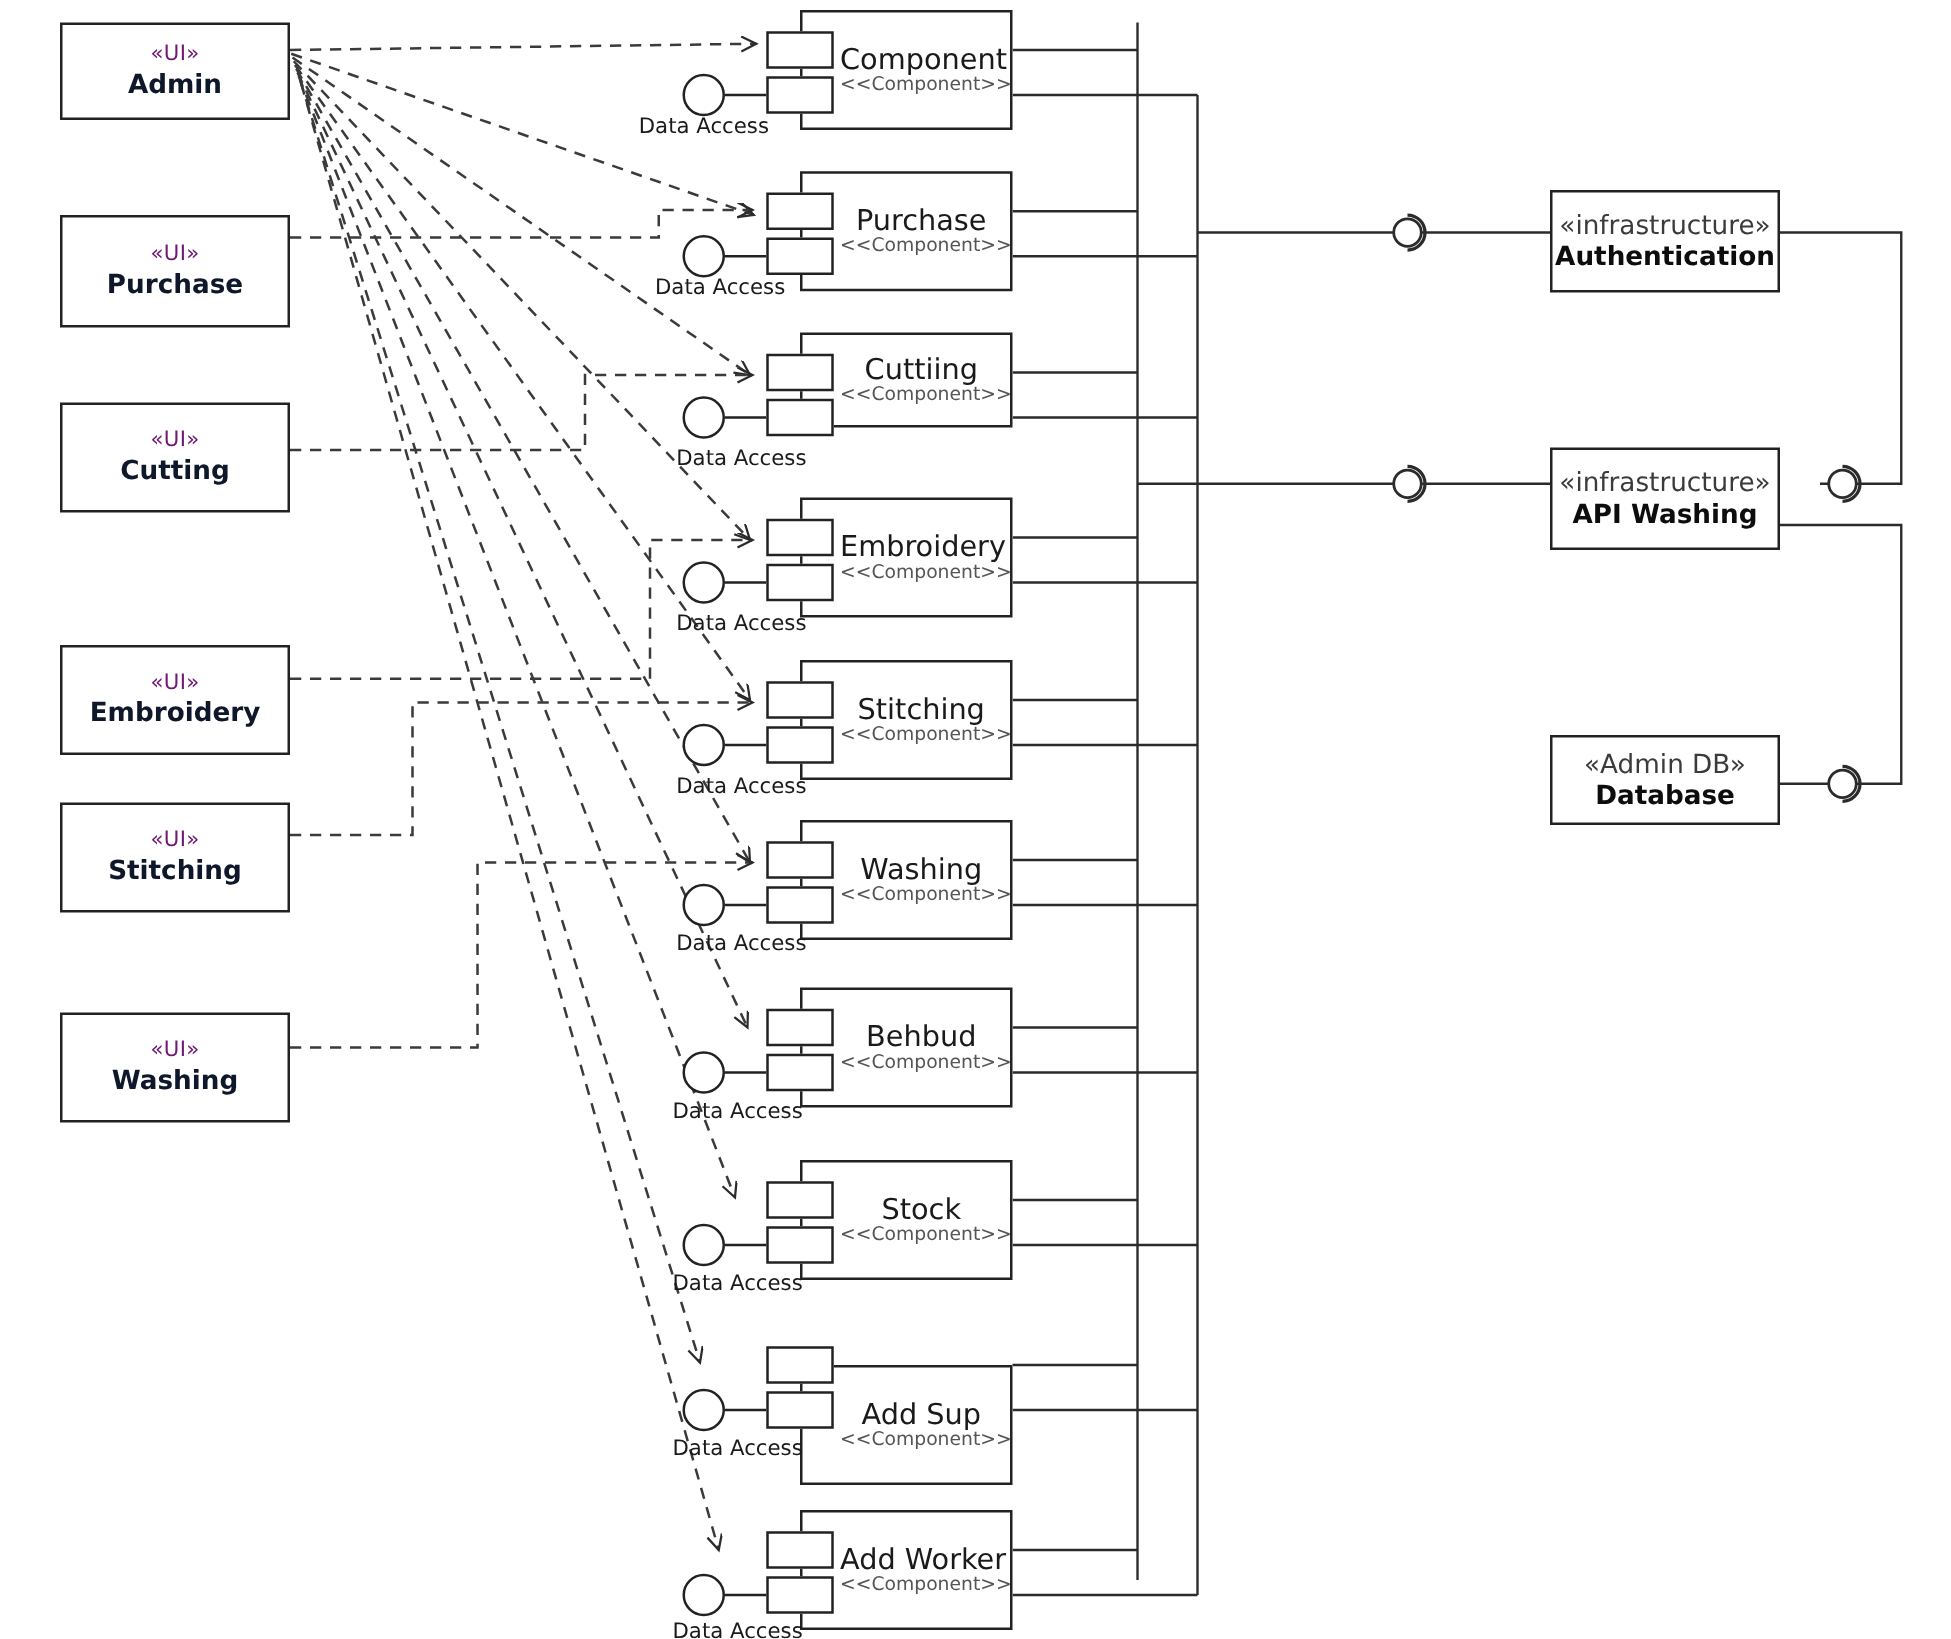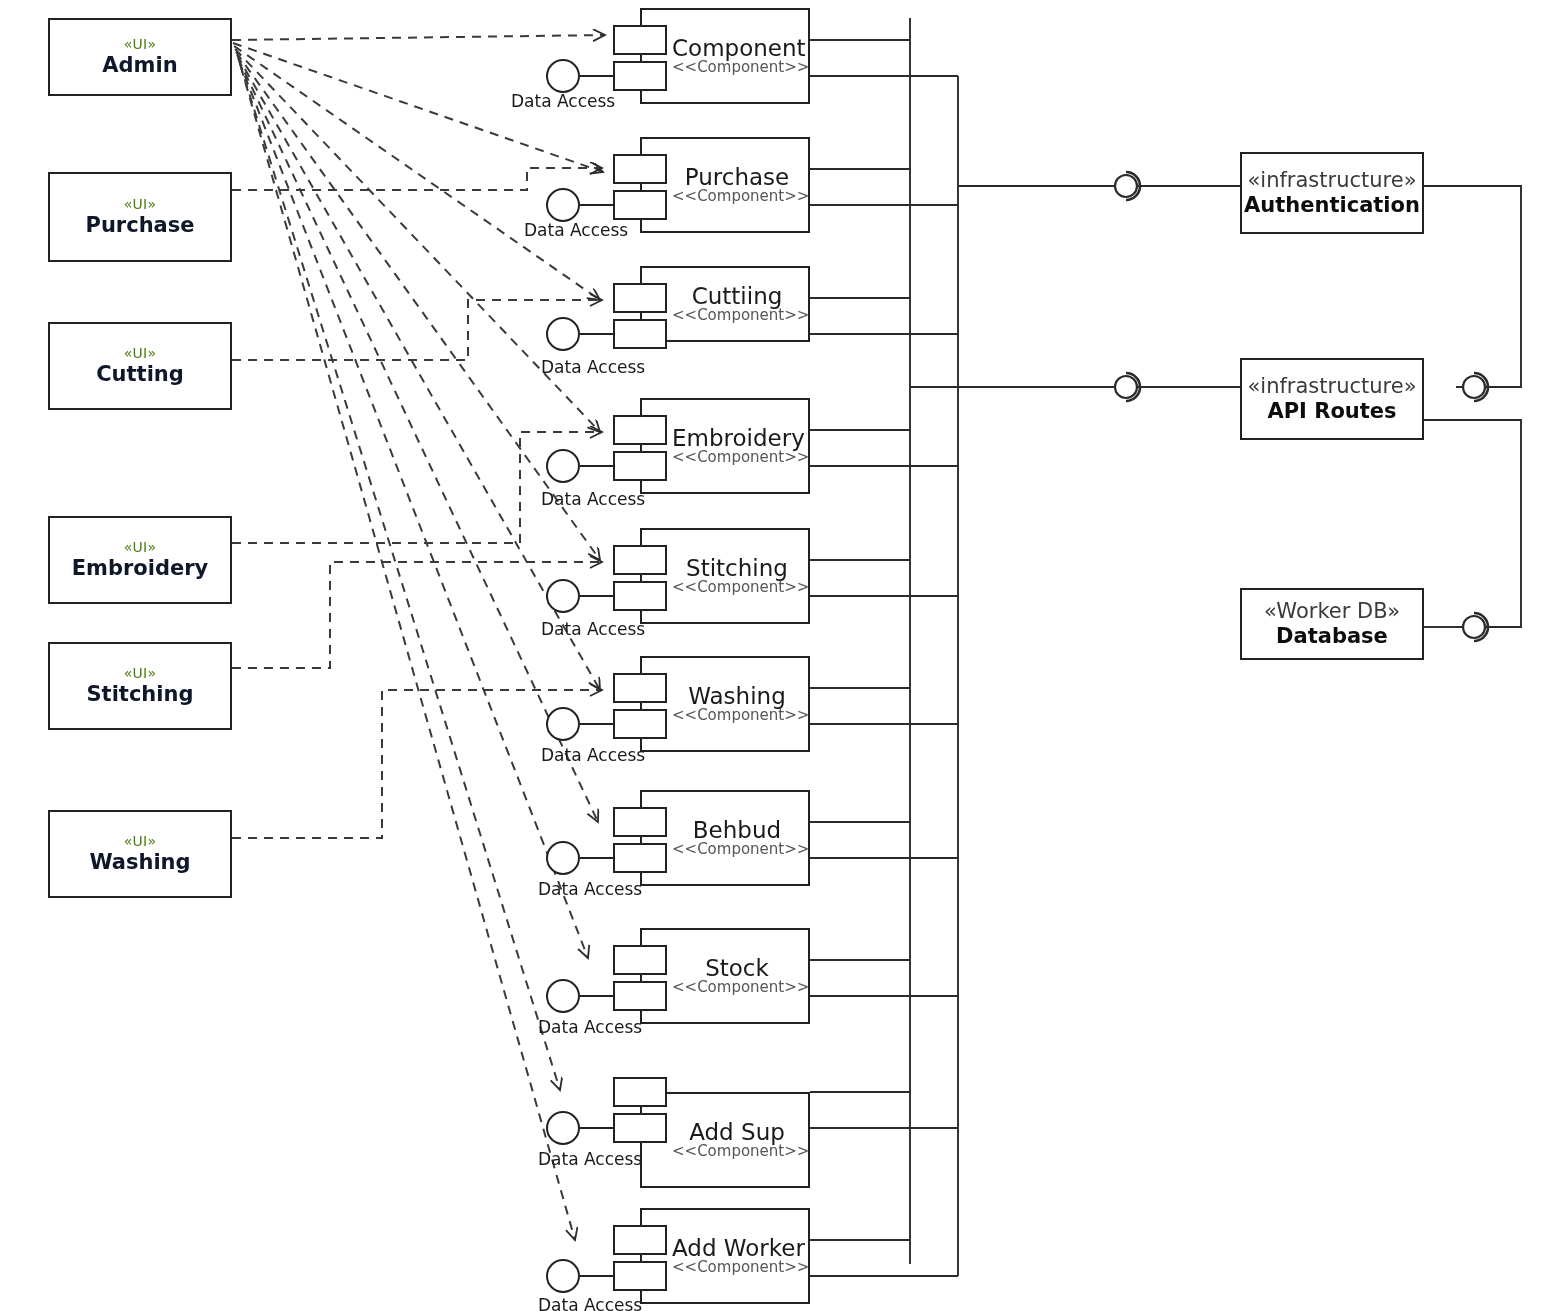--- a/index.html
+++ b/index.html
@@ -32,22 +32,22 @@
     box-sizing: border-box;
     border: 2px solid #222222;
     background: #ffffff;
     display: flex;
     flex-direction: column;
     align-items: center;
     justify-content: center;
     z-index: 4;
   }
   .ui-stereo {
-    font-size: 14px;
-    color: #4d7c0f;
+    font-size: 17px;
+    color: #701a75;
     line-height: 1.15;
     letter-spacing: 0.2px;
     text-align: right;
   }
   .ui-title {
     font-size: 21px;
     font-weight: bold;
     color: #0f172a;
     line-height: 1.2;
     margin-top: 1px;
@@ -387,21 +387,21 @@
   <div class="lollipop" style="left:546px; top:1259px;"></div>
   <div class="da-label" style="left:538px; top:1295px;">Data Access</div>
 
   <div class="infra-box" style="left:1240px; top:152px; width:184px; height:82px;">
     <div class="infra-stereo">«infrastructure»</div>
     <div class="infra-title">Authentication</div>
   </div>
 
   <div class="infra-box" style="left:1240px; top:358px; width:184px; height:82px;">
     <div class="infra-stereo">«infrastructure»</div>
-    <div class="infra-title">API Routes</div>
+    <div class="infra-title">API Washing</div>
   </div>
 
   <div class="infra-box" style="left:1240px; top:588px; width:184px; height:72px;">
-    <div class="infra-stereo">«Worker DB»</div>
+    <div class="infra-stereo">«Admin DB»</div>
     <div class="infra-title">Database</div>
   </div>
 
 </div>
 
 </body></html>

